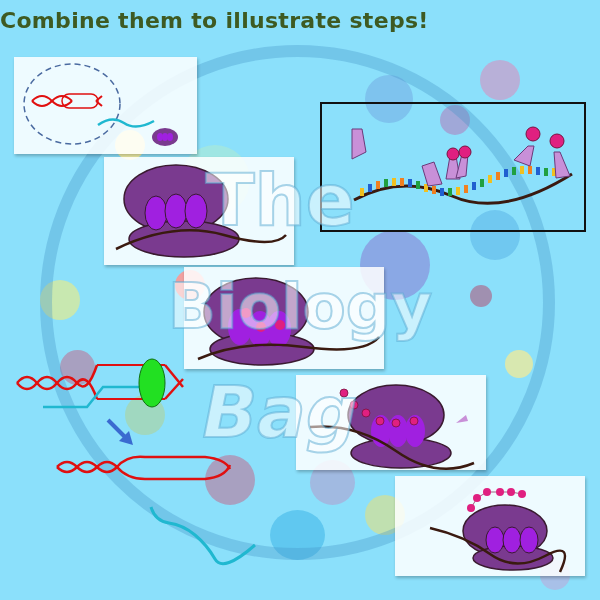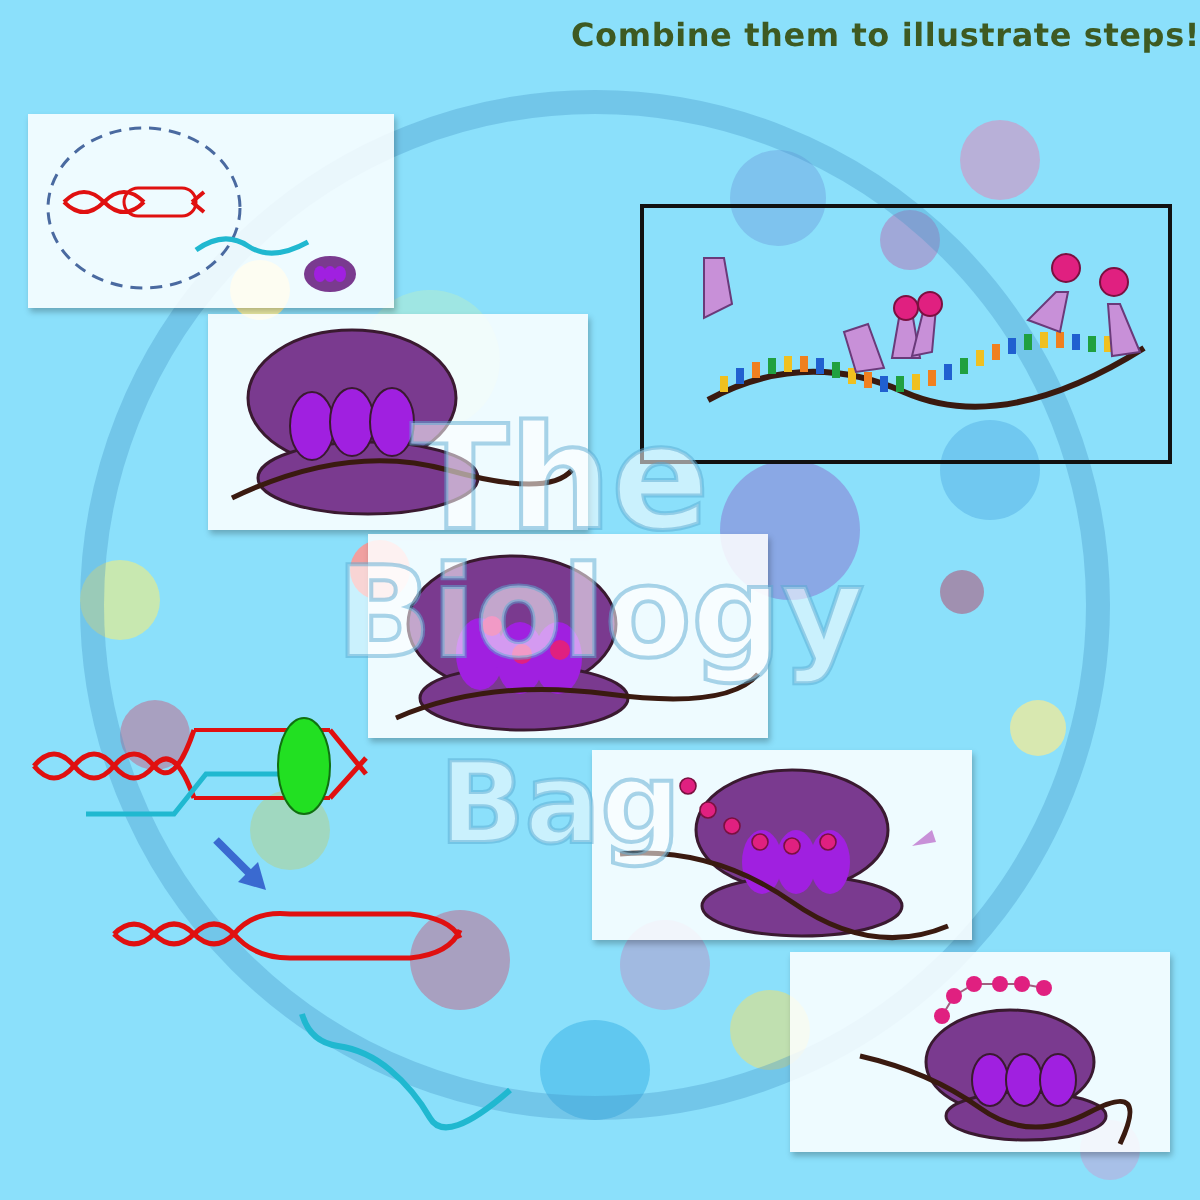--- a/index.html
+++ b/index.html
@@ -1,17 +1,17 @@
 <!DOCTYPE html>
 <html><head>
 <meta charset="utf-8">
 <style>
   html,body{margin:0;padding:0;}
   body{width:600px;height:600px;overflow:hidden;background:#8be0fb;position:relative;font-family:"DejaVu Sans",sans-serif;}
-  .title{position:absolute;left:0;top:8px;width:600px;text-align:right;font-size:16px;font-weight:bold;color:#3e5a22;letter-spacing:0.3px;}
+  .title{position:absolute;left:0;top:8px;width:600px;text-align:left;font-size:22px;font-weight:bold;color:#3e5a22;letter-spacing:0.3px;}
   .bgdot{position:absolute;border-radius:50%;}
   .ring{position:absolute;left:40px;top:45px;width:515px;height:515px;border-radius:50%;border:12px solid rgba(70,150,200,0.35);box-sizing:border-box;}
   .wm{position:absolute;font-family:"DejaVu Sans",sans-serif;font-weight:bold;color:rgba(255,255,255,0.55);-webkit-text-stroke:2px rgba(90,170,210,0.5);text-align:center;}
   .panel{position:absolute;background:rgba(255,255,255,0.85);box-shadow:1px 2px 3px rgba(0,0,0,0.25);}
   .panel.framed{background:transparent;border:2px solid #111;box-shadow:none;}
   svg{position:absolute;left:0;top:0;overflow:visible;}
 </style>
 </head>
 <body>
 
@@ -187,15 +187,15 @@
 </div>
 
 <div style="position:absolute;left:55px;top:455px;width:200px;height:120px;">
   <svg width="200" height="120">
     <path d="M2 12 Q12 2 22 12 T42 12 T62 12 Q72 0 90 2 L150 2 Q170 4 175 14" stroke="#e01010" stroke-width="2.5" fill="none"></path>
     <path d="M2 12 Q12 22 22 12 T42 12 T62 12 Q72 24 90 24 L150 24 Q170 22 175 10" stroke="#e01010" stroke-width="2.5" fill="none"></path>
     <path d="M96 52 Q100 66 114 68 T140 80 T160 104 T200 90" stroke="#20b8d0" stroke-width="3" fill="none"></path>
   </svg>
 </div>
 
-<div class="wm" style="left:150px;top:158px;width:260px;font-size:72px;margin-top:39px;">The</div>
+<div class="wm" style="left:150px;top:158px;width:260px;font-size:72px;">The</div>
 <div class="wm" style="left:50px;top:270px;width:500px;font-size:63px;">Biology</div>
-<div class="wm" style="left:180px;top:370px;width:200px;font-size:56px;">Bag</div>
+<div class="wm" style="left:180px;top:370px;width:200px;font-size:72px;font-style:italic;">Bag</div>
 
 </body></html>

